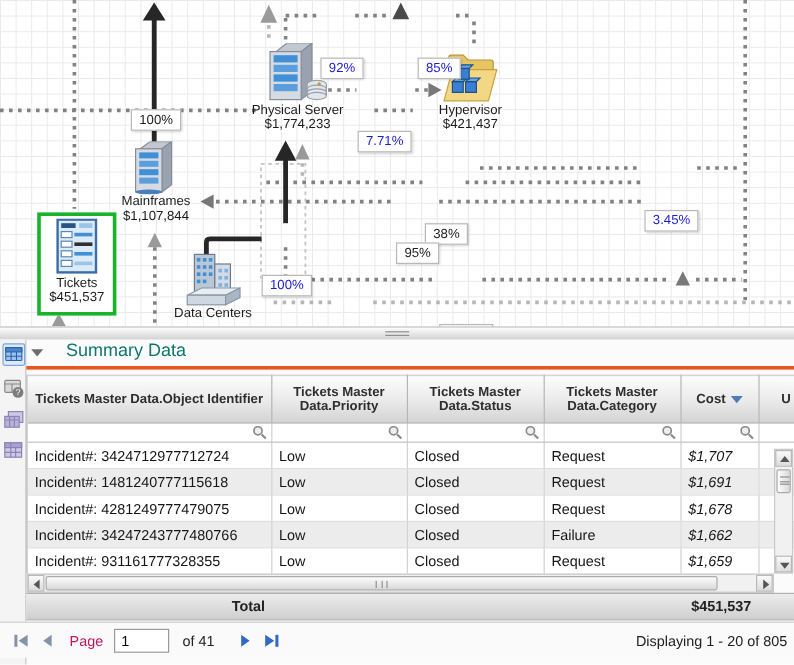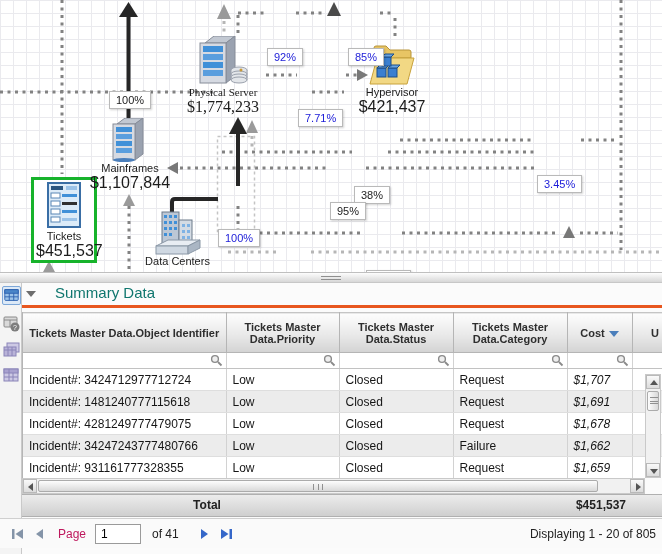--- a/index.html
+++ b/index.html
@@ -11,21 +11,21 @@
     background-image: linear-gradient(to right,#eaeaee 1px,transparent 1px),
                       linear-gradient(to bottom,#eaeaee 1px,transparent 1px);
     background-size:13px 13px; background-color:#fff; }
   #edges { position:absolute; left:0; top:0; }
   .badge { position:absolute; background:#fff; border:1px solid #b9b9b9; box-shadow:1px 1px 2px rgba(0,0,0,.18);
     font-size:11px; line-height:14px; padding:1px 6px; white-space:nowrap;margin-top:44px; }
   .badge.blue { color:#1b1bd8; }
   .badge.dark { color:#222; }
   .node { position:absolute; text-align:center; }
   .node .lbl { font-size:11px; color:#1c1c1c; white-space:nowrap; }
-  .node .val { font-size:16px; color:#1c1c1c; white-space:nowrap; }
+  .node .val { font-size:11px; color:#1c1c1c; white-space:nowrap; }
   .node svg { display:block; margin:0 auto; }
   #tickets-box { position:absolute; left:31px; top:177px; width:66px; height:86px;
     border:3px solid #17b32b; background:#fff; }
 
   
   #splitter { position:absolute; left:0; top:272px; width:662px; height:11px;
     background:linear-gradient(#fdfdfd,#d7d7d7); border-top:1px solid #bfbfbf; border-bottom:1px solid #c7c7c7; }
   #splitter .grip { position:absolute; left:321px; top:3px; width:20px; height:4px;
     border-top:1px solid #8f8f8f; border-bottom:1px solid #8f8f8f; }
 
@@ -214,21 +214,21 @@
             <rect x="33" y="26" width="3" height="3"></rect>
           </g>
         <polygon points="2,36 14,30 46,30 34,36" fill="#e8edf3" stroke="#8a97a6"></polygon>
         <rect x="2" y="36" width="32" height="8" fill="#cfd8e2" stroke="#8a97a6"></rect>
         <polygon points="34,36 46,30 46,38 34,44" fill="#aab6c4" stroke="#8a97a6"></polygon>
       </svg>
       <div class="lbl">Data Centers</div>
       <div class="val"></div>
     </div>
 
-    <div class="node" style="left:177px; top:36px; width:92px;font-family:Liberation Serif, serif;">
+    <div class="node" style="left:202px; top:36px; width:92px;">
       <svg width="52" height="50" viewBox="0 0 52 50">
         <polygon points="8,7 17,0 38,0 29,7" fill="#c2c8d2" stroke="#868c98"></polygon>
         <polygon points="29,7 38,0 38,40 29,47" fill="#9aa2b0" stroke="#868c98"></polygon>
         <rect x="3" y="7" width="26" height="40" fill="#d6dae2" stroke="#868c98"></rect>
         <rect x="6" y="10" width="20" height="6" fill="#4090d8"></rect>
         <rect x="6" y="18" width="20" height="6" fill="#5a9ede"></rect>
         <rect x="6" y="26" width="20" height="6" fill="#4090d8"></rect>
         <rect x="6" y="34" width="20" height="6" fill="#5a9ede"></rect>
         <g stroke="#9aa0ac" fill="#e3e6ea">
           <ellipse cx="42" cy="34" rx="8" ry="3"></ellipse>

